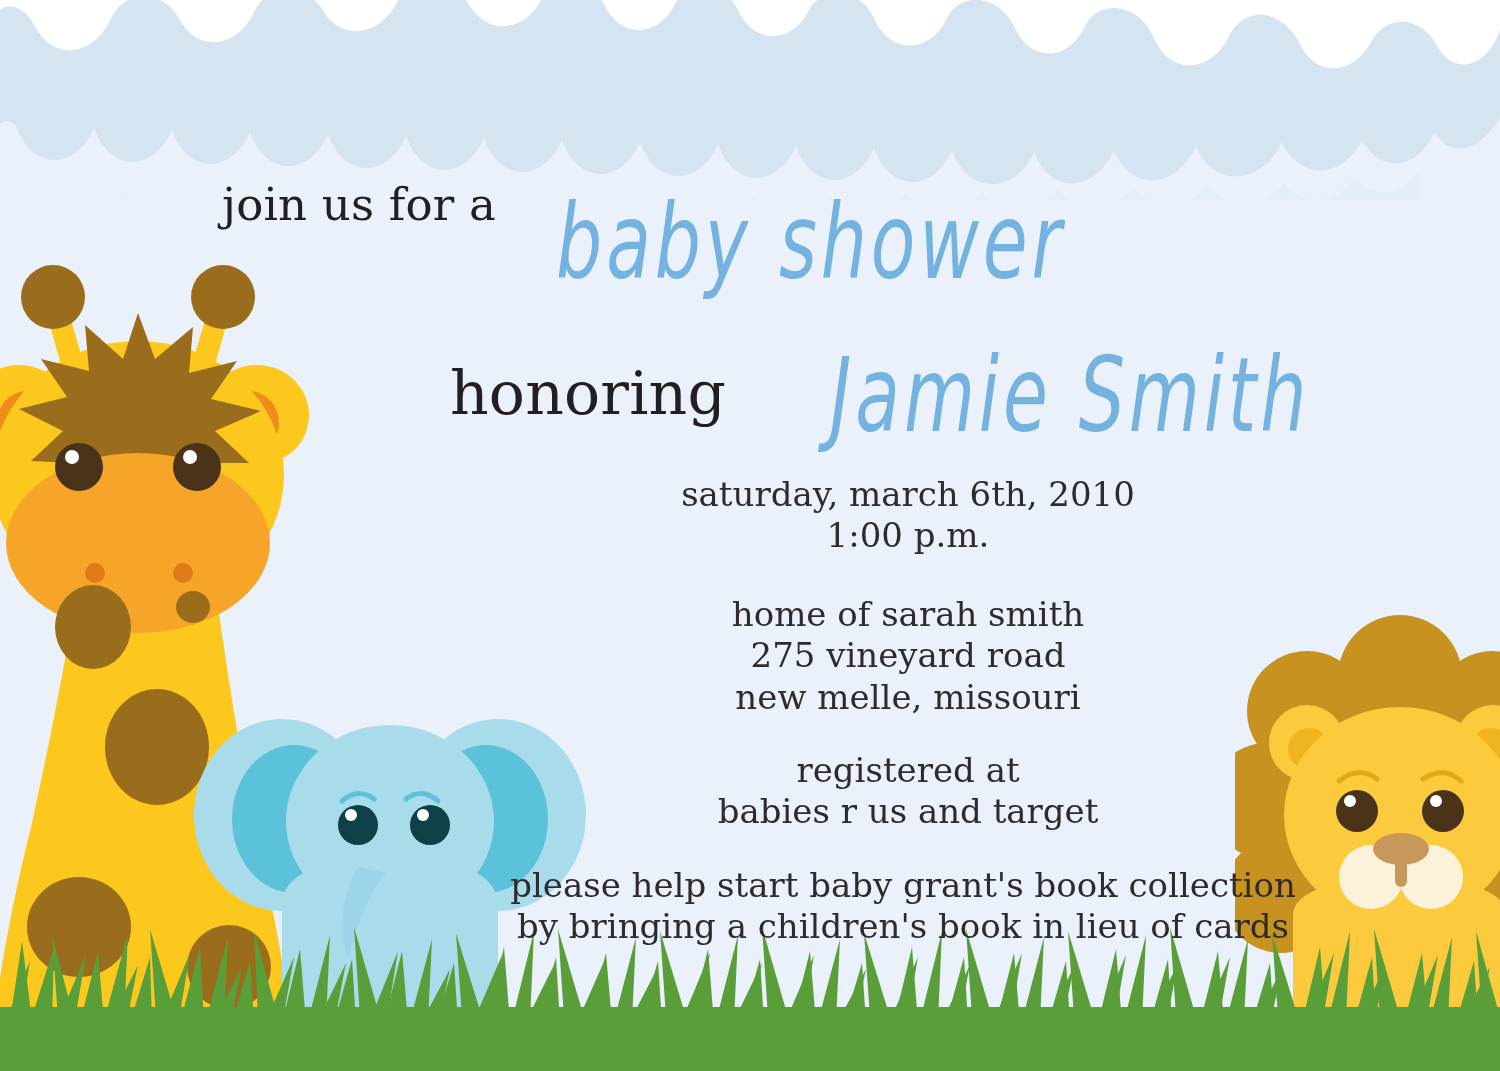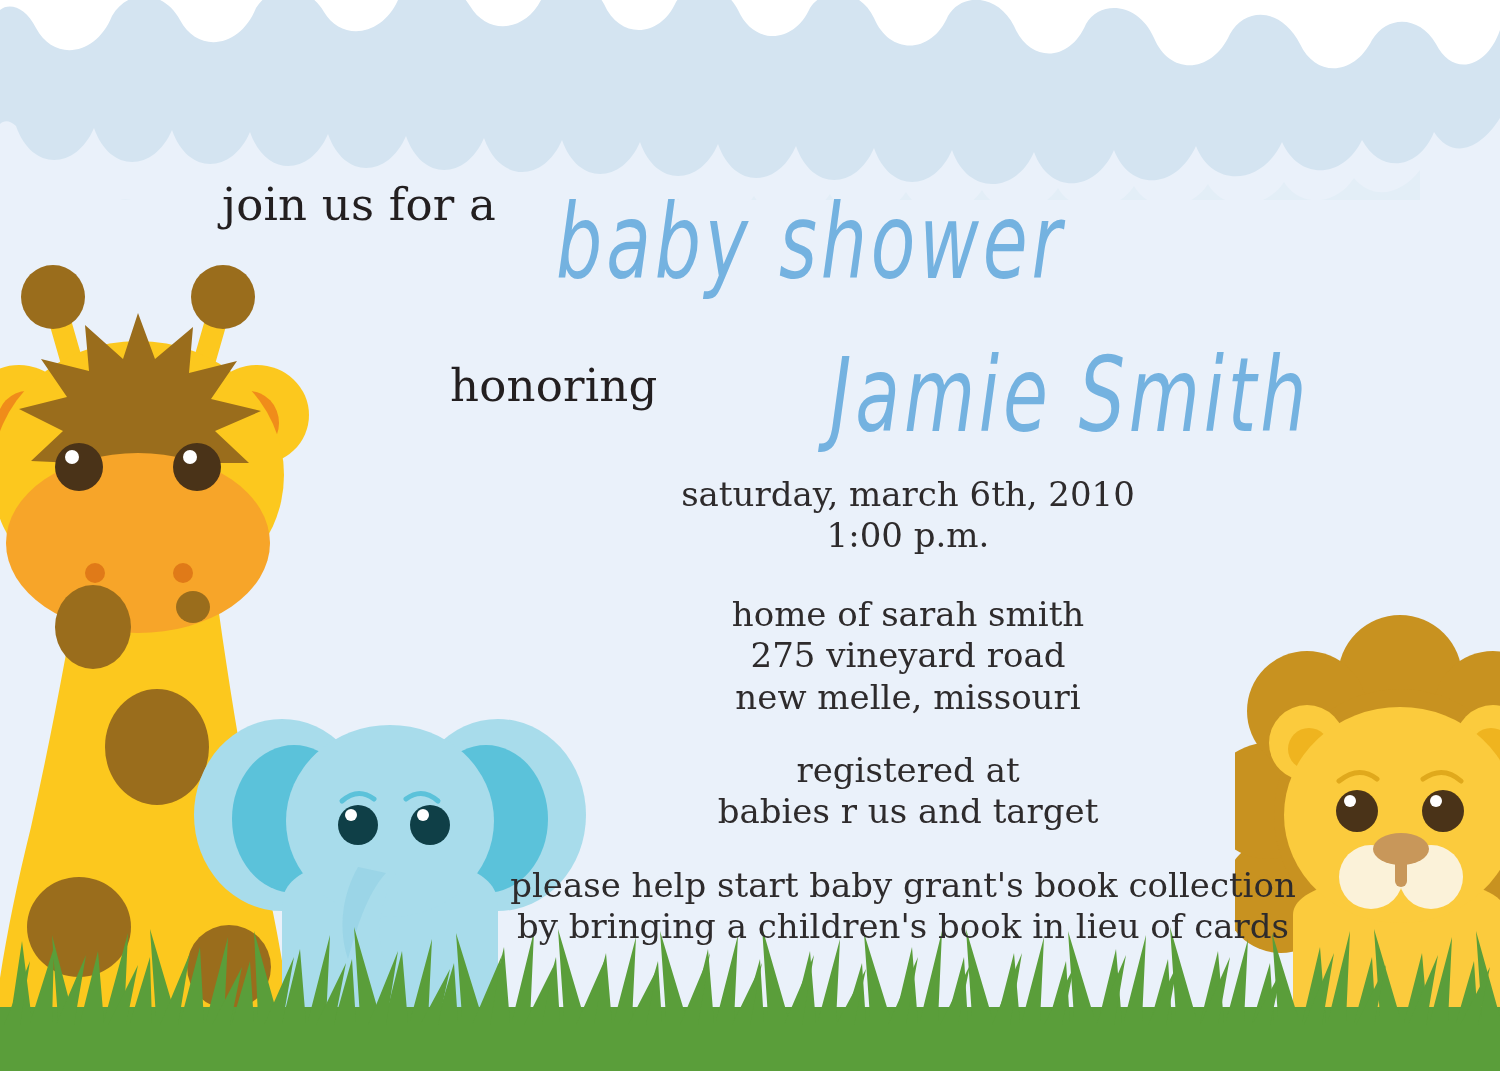--- a/index.html
+++ b/index.html
@@ -60,21 +60,21 @@
 
   #join-line {
     left: 222px;
     top: 182px;
     font-size: 45px;
     line-height: 1;
   }
   #honoring-line {
     left: 450px;
     top: 363px;
-    font-size: 45px;
+    font-size: 60px;
     line-height: 1;
   }
 
   .script {
     position: absolute;
     color: #74b2e0;
     white-space: nowrap;
     font-family: "DejaVu Sans", sans-serif;
     font-weight: 400;
     font-style: italic;

